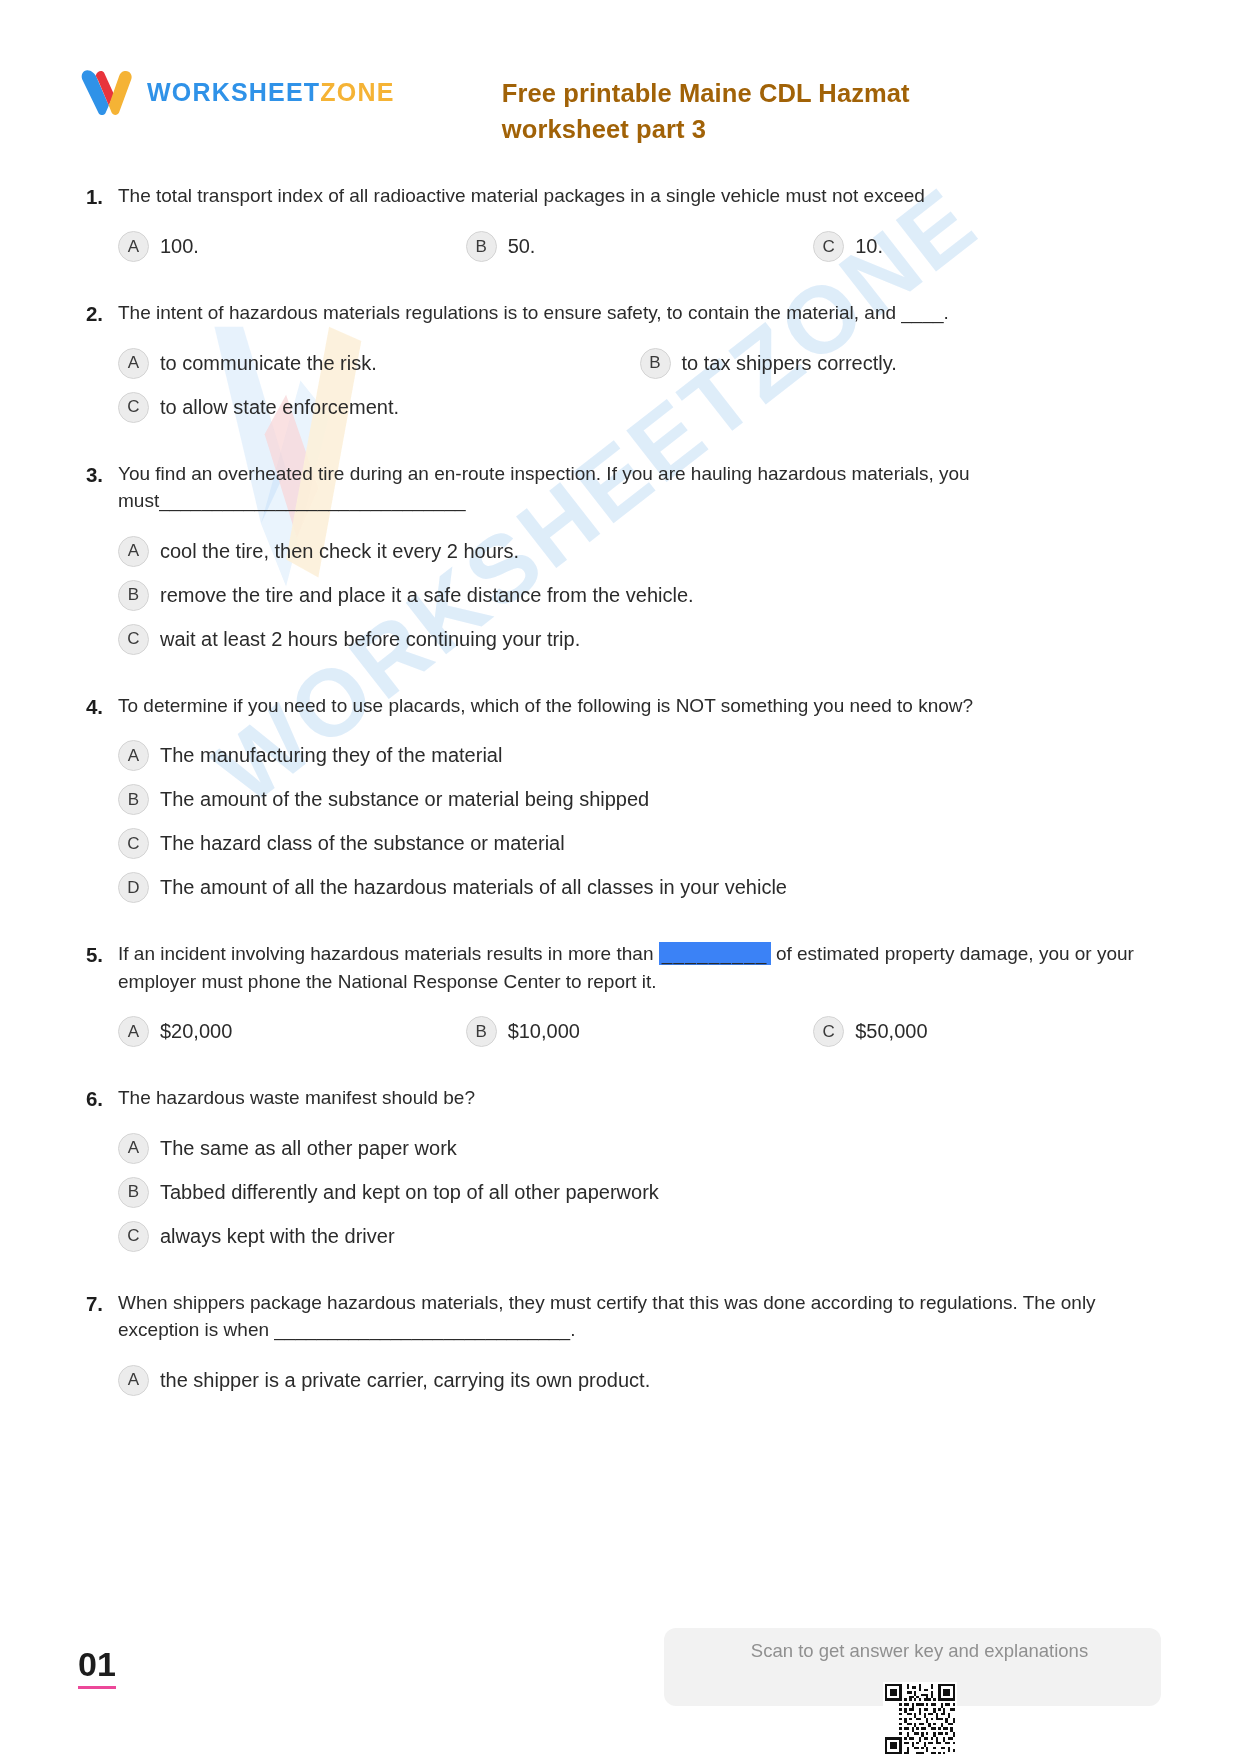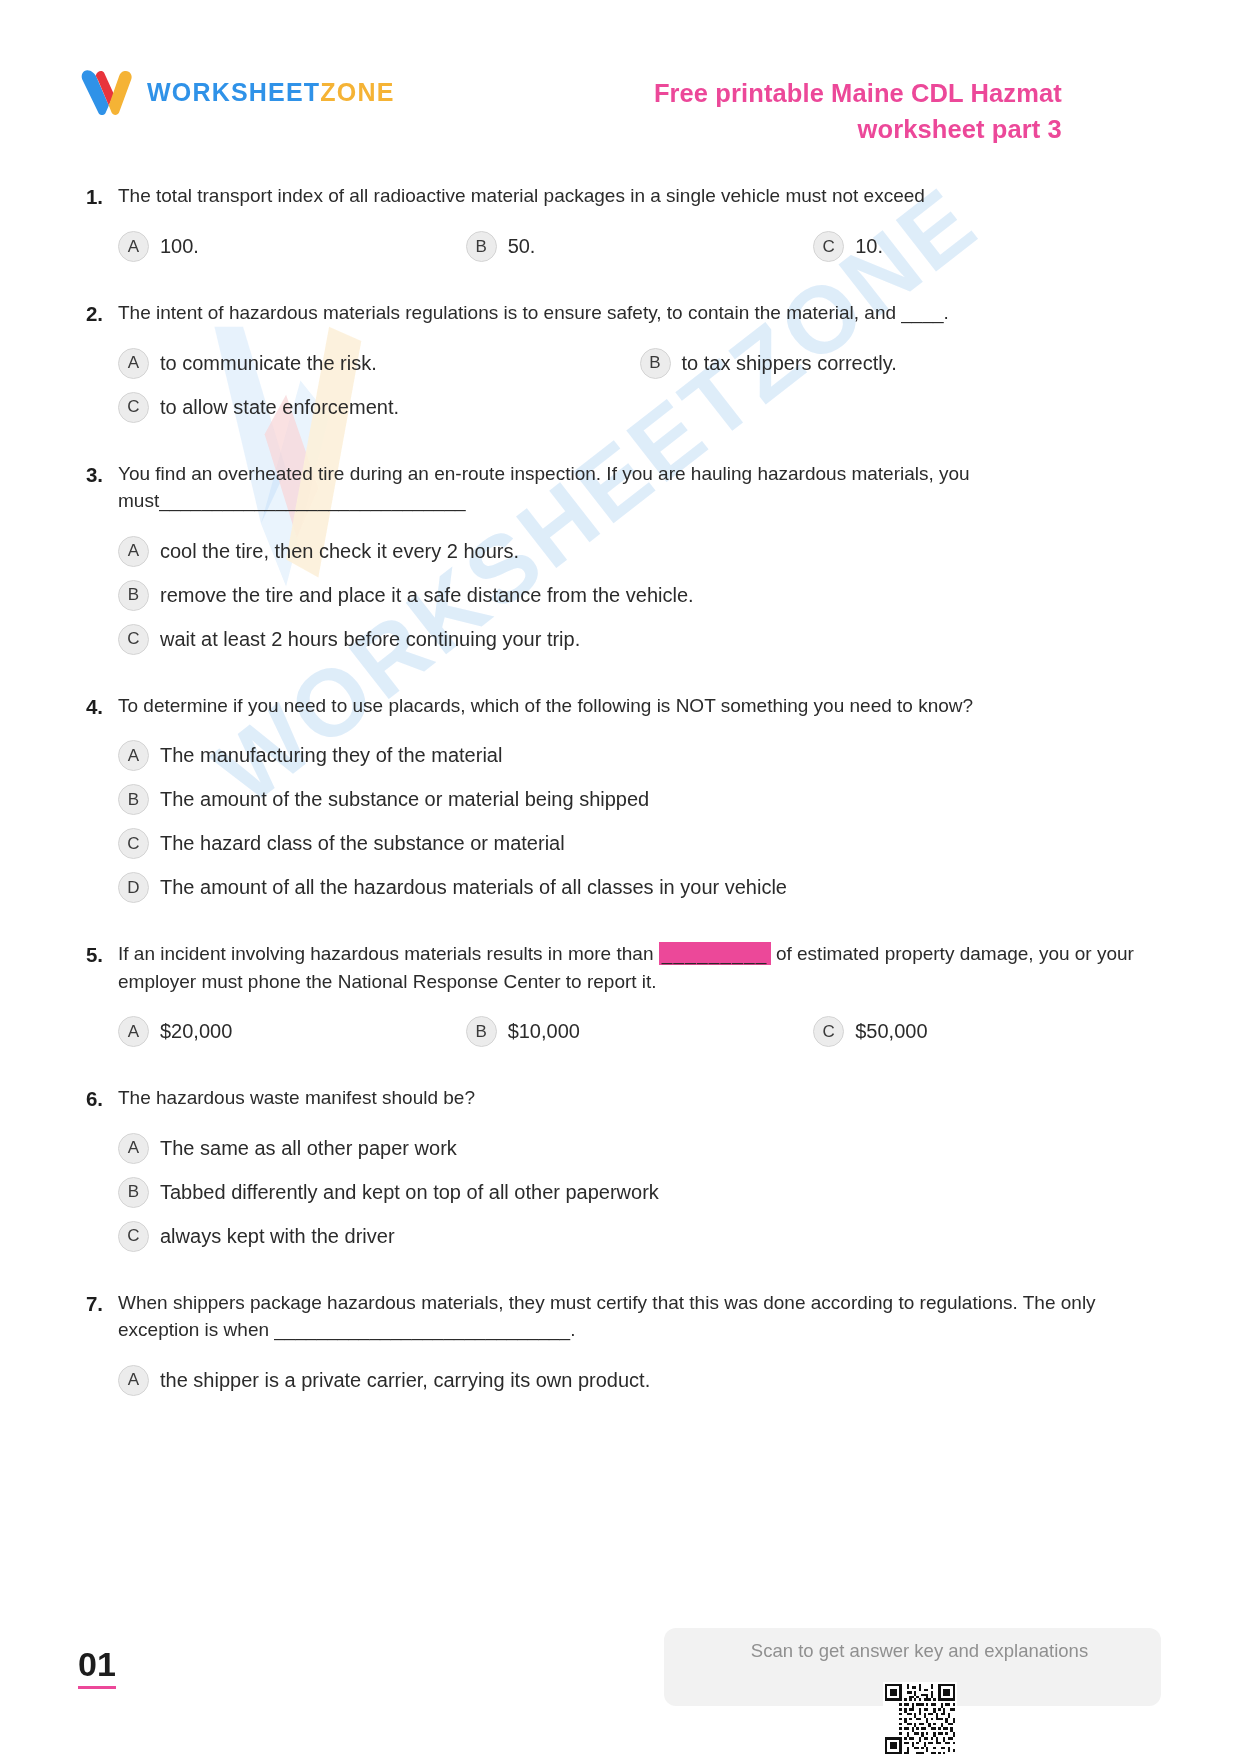--- a/index.html
+++ b/index.html
@@ -73,25 +73,25 @@
   .brand-word {
     font-size: 25px;
     font-weight: 700;
     letter-spacing: 1.2px;
   }
   .brand-word .b1 { color: #2f92e8; }
   .brand-word .b2 { color: #f5b335; margin-top: 41px; }
 
   .doc-title {
     flex: 1;
-    text-align: right;
+    text-align: left;
     font-size: 25.5px;
     font-weight: 700;
     line-height: 1.42;
-    color: #ec4899;
+    color: #a16207;
     letter-spacing: .1px;
     margin-left: -50px;
     margin-top: 13px;
     max-width: 560px;
     margin-right: auto;
     margin-left: auto;
   }
 
   
   .content {
@@ -114,21 +114,21 @@
     line-height: 1.5;
     box-sizing: border-box;
   }
   .q-body { flex: 1; min-width: 0; }
   .q-text {
     font-size: 19px;
     line-height: 1.45;
     color: #2b2b2b;
   }
   .blank-hl {
-    background: #ec4899;
+    background: #3b82f6;
     padding: 1px 3px;
     letter-spacing: 1.2px;
   }
 
   .opts { margin-top: 14px; }
   .opts.cols3 {
     display: flex;
     flex-wrap: wrap;
   }
   .opts.cols3 .opt { width: 33.33%; box-sizing: border-box; }

